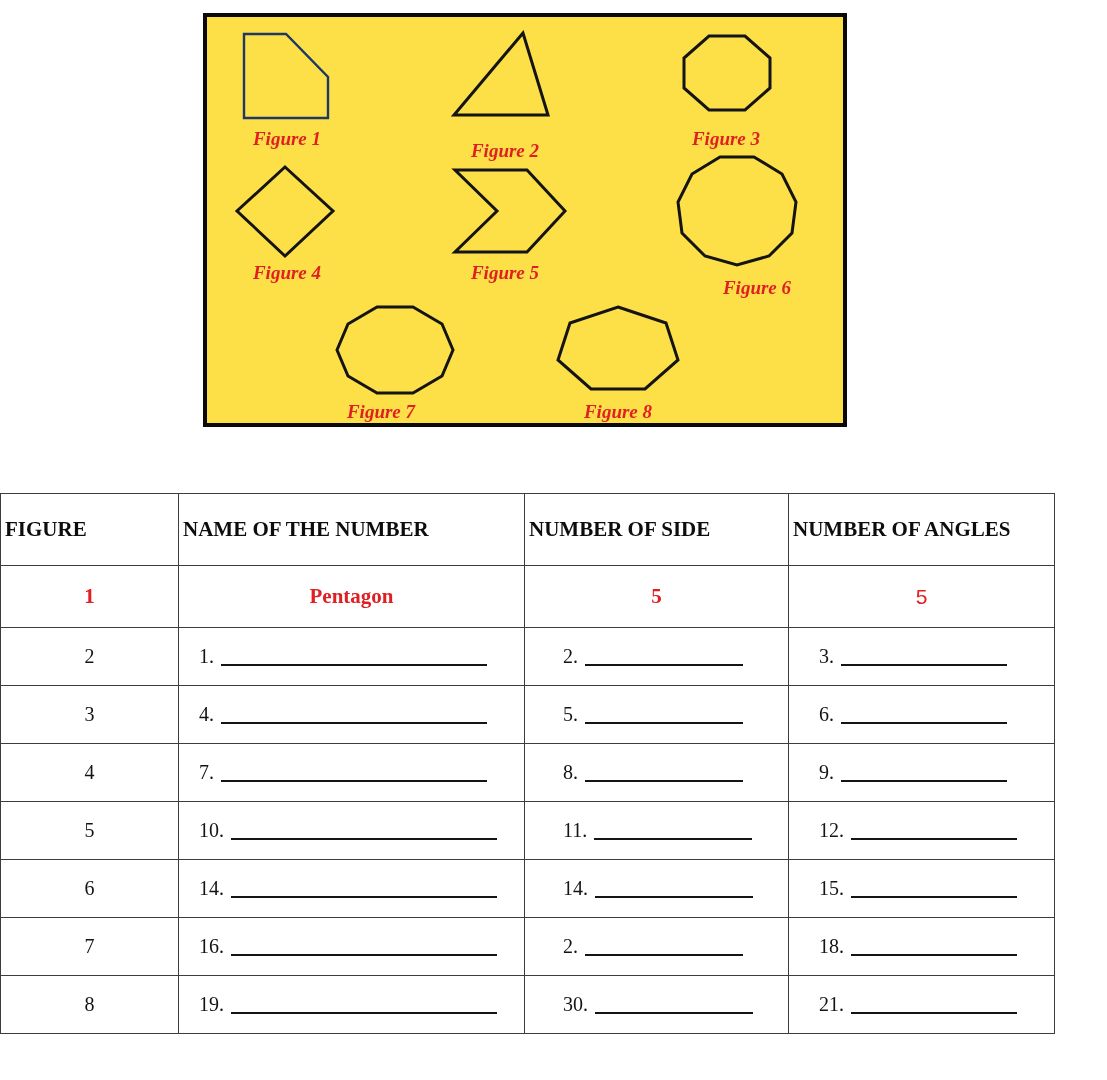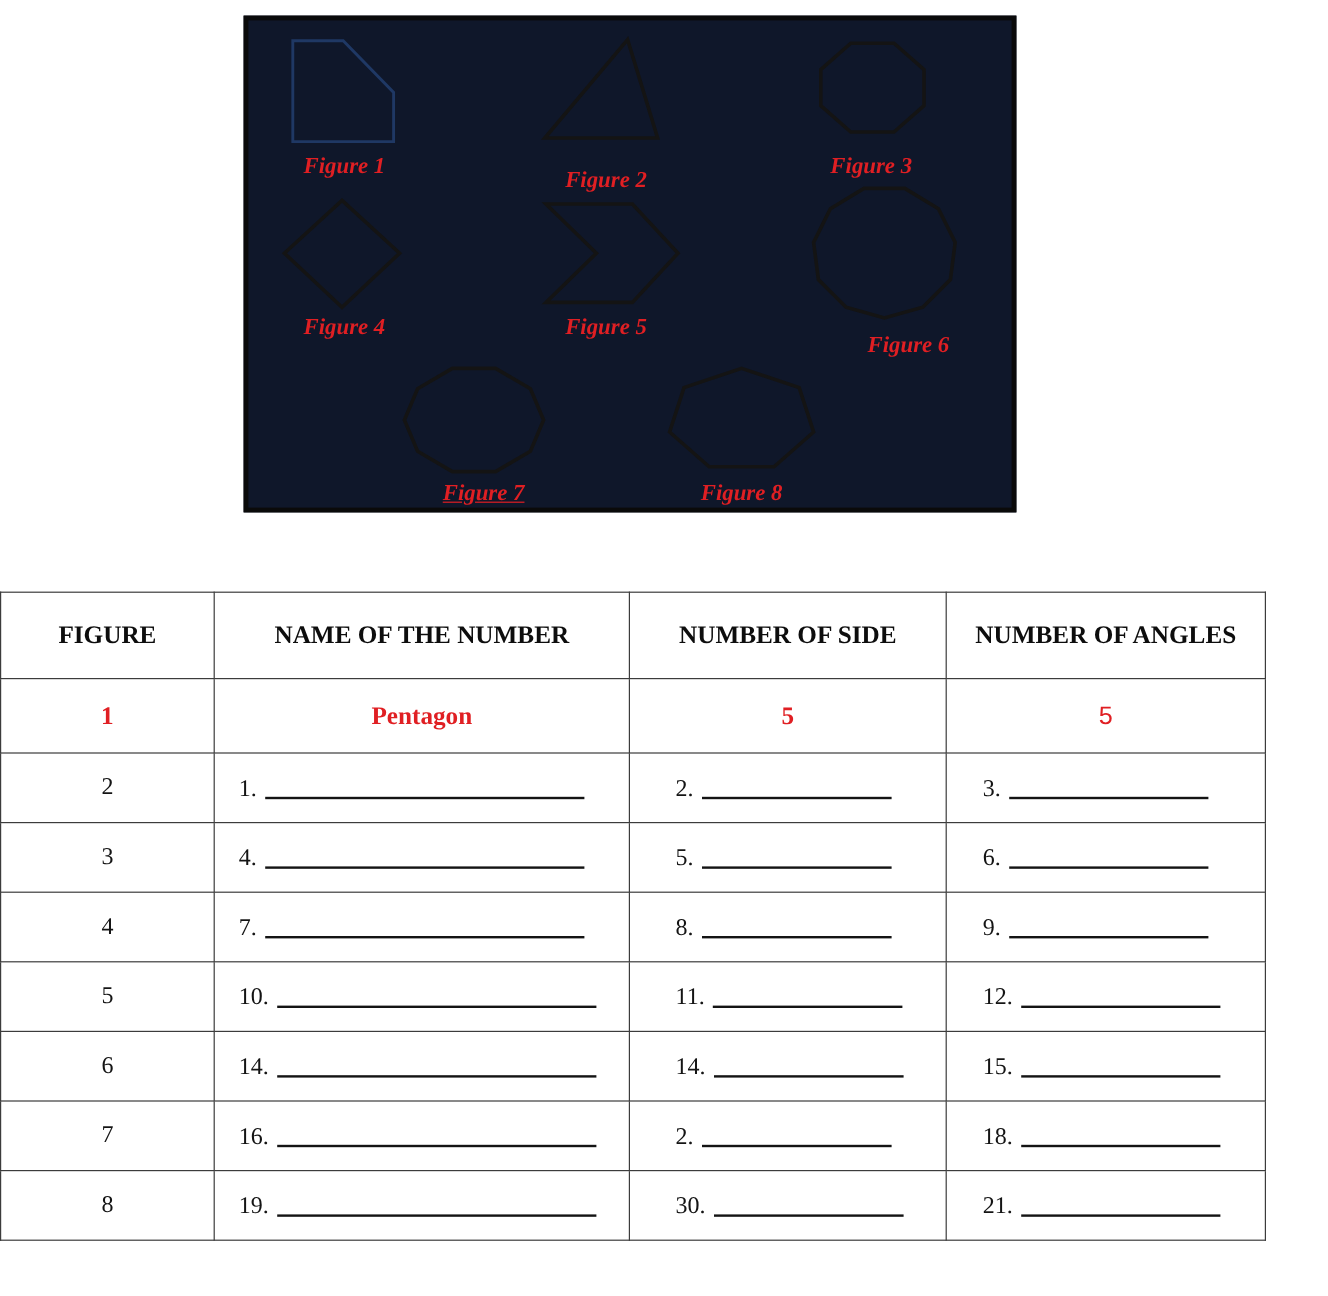--- a/index.html
+++ b/index.html
@@ -6,21 +6,21 @@
   * { box-sizing:border-box; }
   html,body { margin:0; padding:0; }
   body {
     width:1107px; height:1080px; position:relative; background:#ffffff;
     font-family:"Liberation Serif", serif; color:var(--ink); overflow:hidden;
   }
 
   
   .figure-box {
     position:absolute; left:203px; top:13px; width:644px; height:414px;
-    border:4px solid #0a0a0a; background:#0f172a;
+    border:4px solid #0a0a0a; background:#fde047;
   }
   .figure-box svg { position:absolute; left:0; top:0; }
   .shape { fill:none; stroke:var(--ink); stroke-width:3; stroke-linejoin:miter; }
   .shape.navy { stroke:var(--navy); stroke-width:2.4; }
   .fig-label {
     position:absolute; transform:translateX(-50%);
     font-style:italic; font-weight:600; font-size:19px; line-height:1;
     color:var(--accent-red); white-space:nowrap;
   }
 
@@ -29,21 +29,21 @@
     position:absolute; left:0; top:493px; width:1054px;
     border-collapse:collapse; table-layout:fixed;
   }
   .poly-table th, .poly-table td {
     border:1.5px solid #3c3c3c; padding:0 4px; overflow:hidden;
   }
   .poly-table thead tr { height:72px; }
   .poly-table tr.example-row { height:62px; }
   .poly-table tbody tr.blank-row { height:58px; }
   .poly-table th {
-    font-size:21px; font-weight:bold; text-align:center; line-height:1.2; color:#0d0d0d;
+    font-size:21px; font-weight:bold; text-align:left; line-height:1.2; color:#0d0d0d;
   }
   td.fig-num { font-size:20px; text-align:center; }
   tr.example-row td {
     font-size:21px; font-weight:bold; text-align:center; color:var(--accent-red);
   }
   tr.example-row td.angles-cell {
     font-family:"Liberation Sans", sans-serif; font-weight:400;
   }
   td.blank-cell { font-size:20px; text-align:left; }
   td.blank-cell.name   { padding-left:20px; }
@@ -70,21 +70,21 @@
     <polygon class="shape" points="547,140 575,157 589,185 585,216 562,239 530,248 498,239 475,216 471,185 485,157 513,140"></polygon>
     <polygon class="shape" points="206,290 235,307 246,333 235,359 206,376 170,376 141,359 130,333 141,307 170,290"></polygon>
     <polygon class="shape" points="411,290 459,306 471,343 438,372 384,372 351,343 363,306"></polygon>
   </svg>
   <div class="fig-label" style="left:80px;  top:112px;">Figure 1</div>
   <div class="fig-label" style="left:298px; top:112px;margin-top:12px;">Figure 2</div>
   <div class="fig-label" style="left:519px; top:112px;">Figure 3</div>
   <div class="fig-label" style="left:80px;  top:246px;">Figure 4</div>
   <div class="fig-label" style="left:298px; top:246px;">Figure 5</div>
   <div class="fig-label" style="left:530px; top:261px;margin-left:20px;">Figure 6</div>
-  <div class="fig-label" style="left:196px; top:385px;text-decoration:underline;">Figure 7</div>
+  <div class="fig-label" style="left:174px; top:385px;">Figure 7</div>
   <div class="fig-label" style="left:411px; top:385px;">Figure 8</div>
 </div>
 
 <table class="poly-table">
   <colgroup>
     <col style="width:178px">
       <col style="width:346px">
       <col style="width:264px">
       <col style="width:266px">
   </colgroup>

